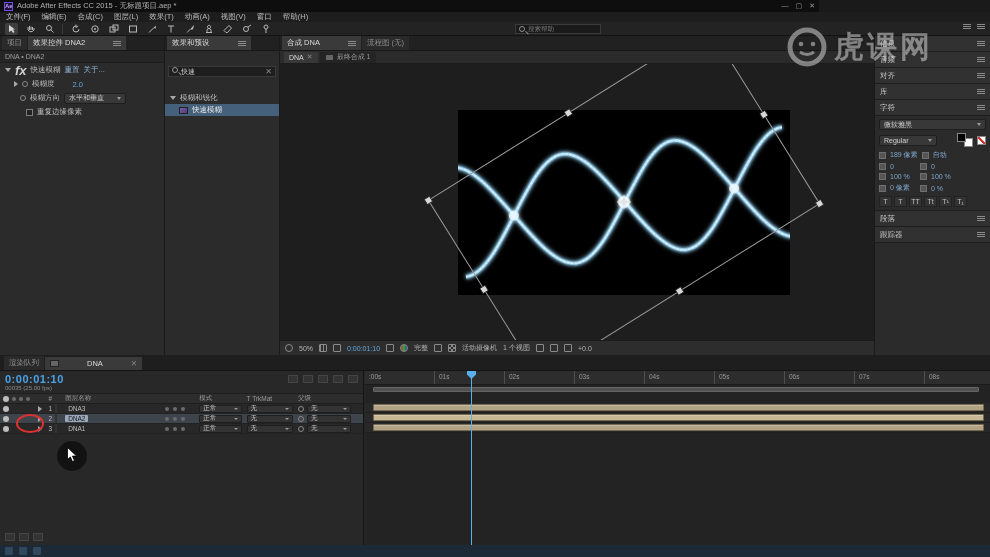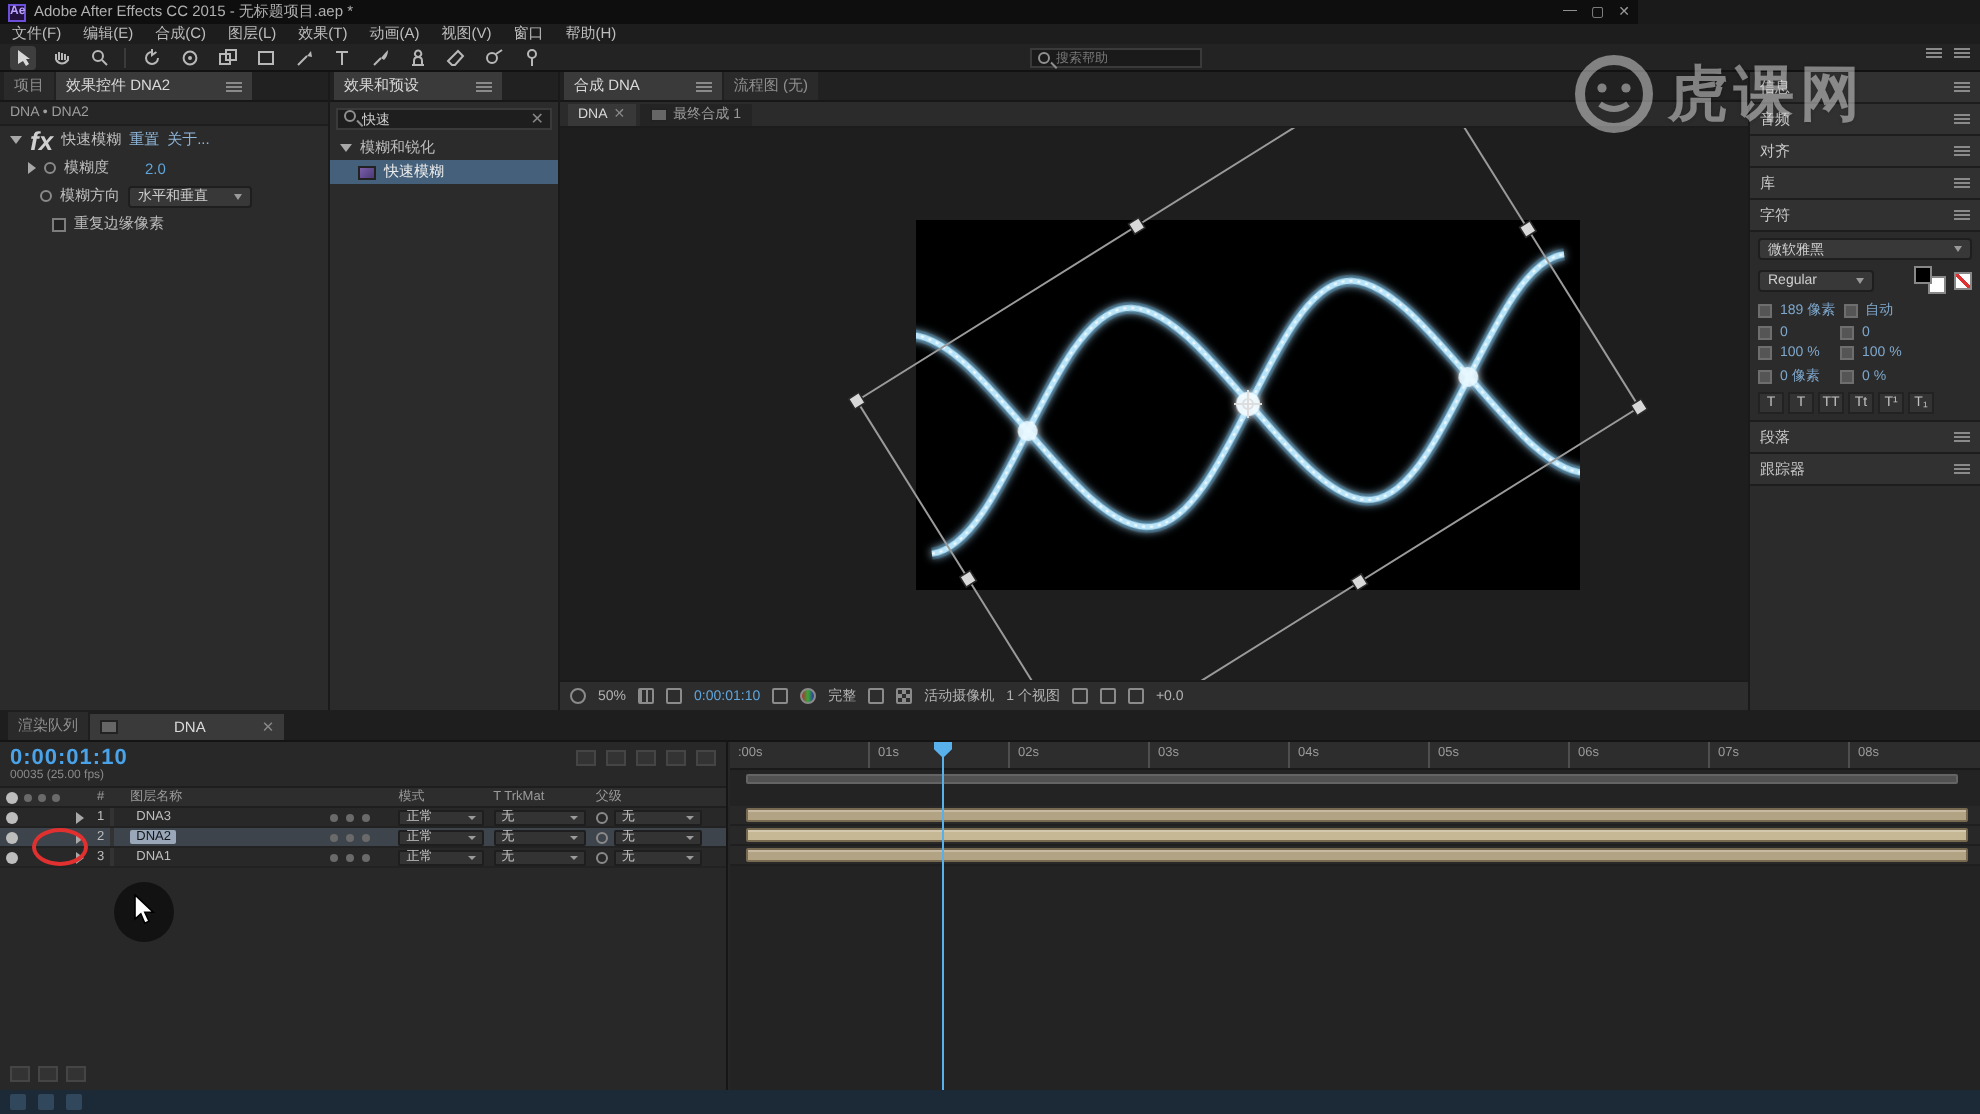--- a/index.html
+++ b/index.html
@@ -38,21 +38,21 @@
 
   
   .p-left{left:0;top:36px;width:164px;height:319px;}
   .ec-path{height:12px;background:#262626;display:flex;align-items:center;padding-left:5px;color:#9e9e9e;font-size:7px;border-bottom:1px solid #1d1d1d;}
   .ec-row{height:14px;display:flex;align-items:center;gap:4px;padding-left:5px;font-size:7.5px;color:#bdbdbd;}
   .fx-badge{font-style:italic;font-weight:bold;color:#cfcfcf;font-size:13px;}
   .link{color:#8fb6d8;}
 
   
   .p-presets{left:165px;top:36px;width:114px;height:319px;}
-  .ep-search{margin:3px 3px;height:11px;background:#1e1e1e;border:1px solid #3a3a3a;display:flex;gap:3px;padding:0 3px;}
+  .ep-search{margin:15px 3px;height:11px;background:#1e1e1e;border:1px solid #3a3a3a;display:flex;gap:3px;padding:0 3px;}
   .ep-search input{flex:1;background:transparent;border:0;outline:0;color:#d0d0d0;font-size:7px;width:60px;font-family:"Liberation Sans",sans-serif;}
   .ep-row{height:12px;display:flex;align-items:center;gap:4px;padding-left:5px;font-size:7.5px;color:#bdbdbd;}
   .ep-row.sel{background:#44607a;color:#eaeaea;}
   .fxchip{width:9px;height:7px;background:linear-gradient(135deg,#7b5ea7,#4b3a77);border:1px solid #222;}
 
   
   .p-comp{left:280px;top:36px;width:594px;height:319px;background:#272727;}
   .crumbs{height:13px;background:#2b2b2b;border-bottom:1px solid #1c1c1c;display:flex;align-items:center;gap:2px;padding-left:4px;}
   .vtab{height:11px;display:flex;align-items:center;gap:3px;padding:0 5px;font-size:7px;color:#9a9a9a;background:#242424;}
   .vtab.active{background:#383838;color:#d8d8d8;}

